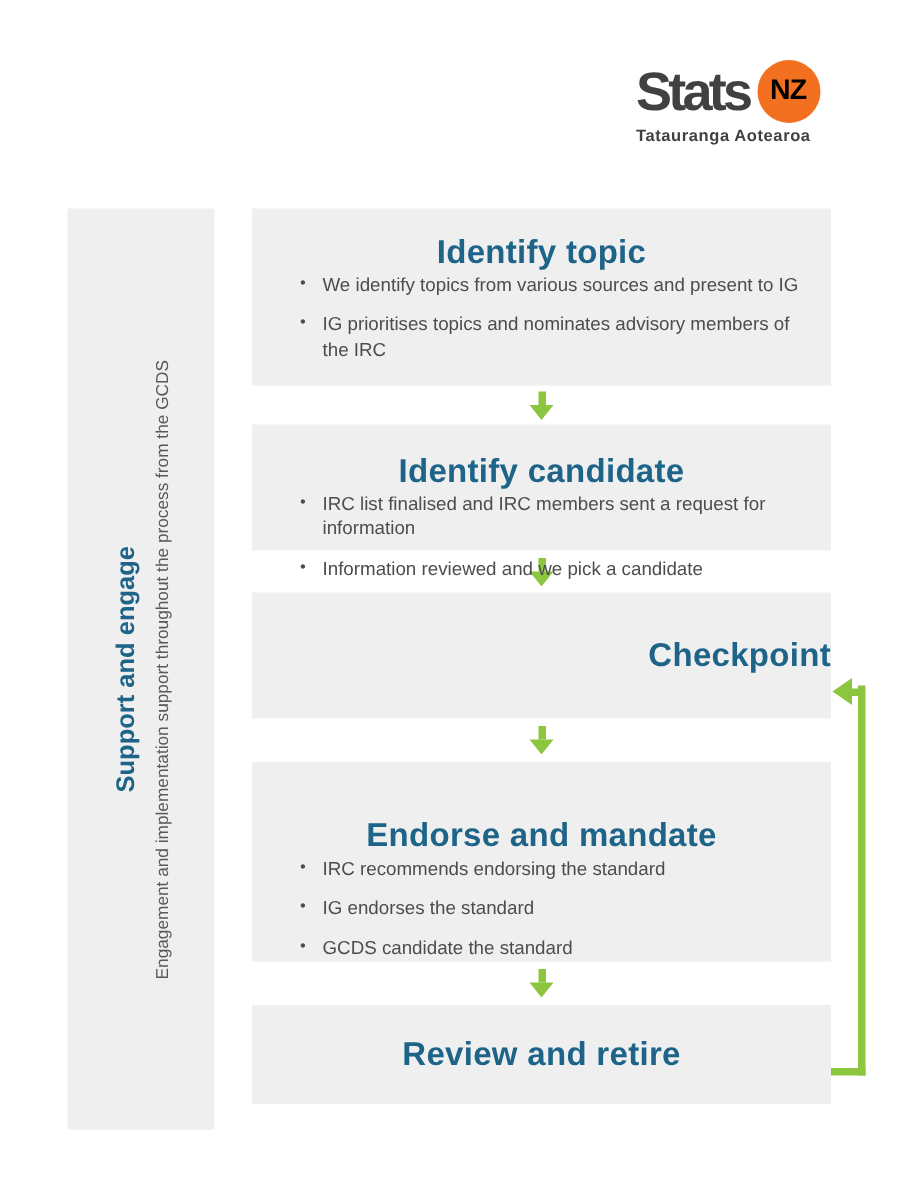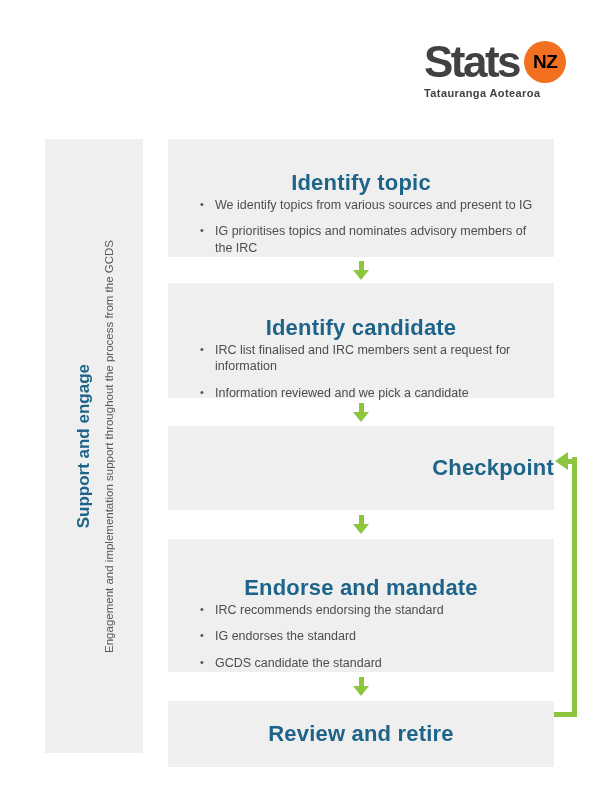--- a/index.html
+++ b/index.html
@@ -5,21 +5,21 @@
   html, body { margin: 0; padding: 0; background: #ffffff; }
   .page {
     position: relative; width: 600px; height: 800px; background: #ffffff;
     font-family: "Liberation Sans", sans-serif; overflow: hidden;
   }
 
   
   .logo { position: absolute; left: 424px; top: 40px; }
   .logo-row { display: flex; align-items: center; }
   .logo-brand {
-    font-size: 44px; font-weight: bold; color: var(--text-dark, #414042);
+    font-size: 36px; font-weight: bold; color: var(--text-dark, #414042);
     letter-spacing: -2.5px; line-height: 1;
   }
   .logo-badge {
     width: 42px; height: 42px; border-radius: 50%;
     background: var(--logo-orange, #f37021); color: #000000;
     font-weight: bold; font-size: 19px; letter-spacing: -0.5px;
     display: flex; align-items: center; justify-content: center; margin-left: 5px;
   }
   .logo-tagline {
     font-size: 11px; font-weight: bold; color: var(--text-dark, #414042);
@@ -36,22 +36,22 @@
   .support-title { color: var(--heading-blue, #1e6489); font-weight: bold; font-size: 17px; }
   .support-subtitle { color: #58595b; font-size: 11.5px; }
 
   
   .flow { position: absolute; left: 168px; top: 139px; width: 386px; }
   .step { background: var(--box-grey, #efefef); box-sizing: border-box; }
   .step-title {
     margin: 0; text-align: center; color: var(--heading-blue, #1e6489);
     font-size: 22px; font-weight: bold; letter-spacing: 0.2px;
   }
-  .s0 { height: 118px; padding-top: 31px; }
-  .s1 { height: 115px; padding-top: 32px; }
+  .s0 { height: 118px; padding-top: 16px; }
+  .s1 { height: 84px; padding-top: 18px; }
   .s2 { height: 84px;  display: flex; align-items: center; justify-content: flex-end; }
   .s3 { height: 133px; padding-top: 36px; }
   .s4 { height: 66px;  display: flex; align-items: center; justify-content: center; }
 
   .bullets { list-style: none; margin: 1px 0 0 0; padding: 0 18px 0 32px; }
   .bullets li {
     position: relative; padding-left: 15px; font-size: 12.5px; line-height: 1.3;
     color: #4d4d4f; margin-bottom: 10px;
   }
   .bullets li::before {

